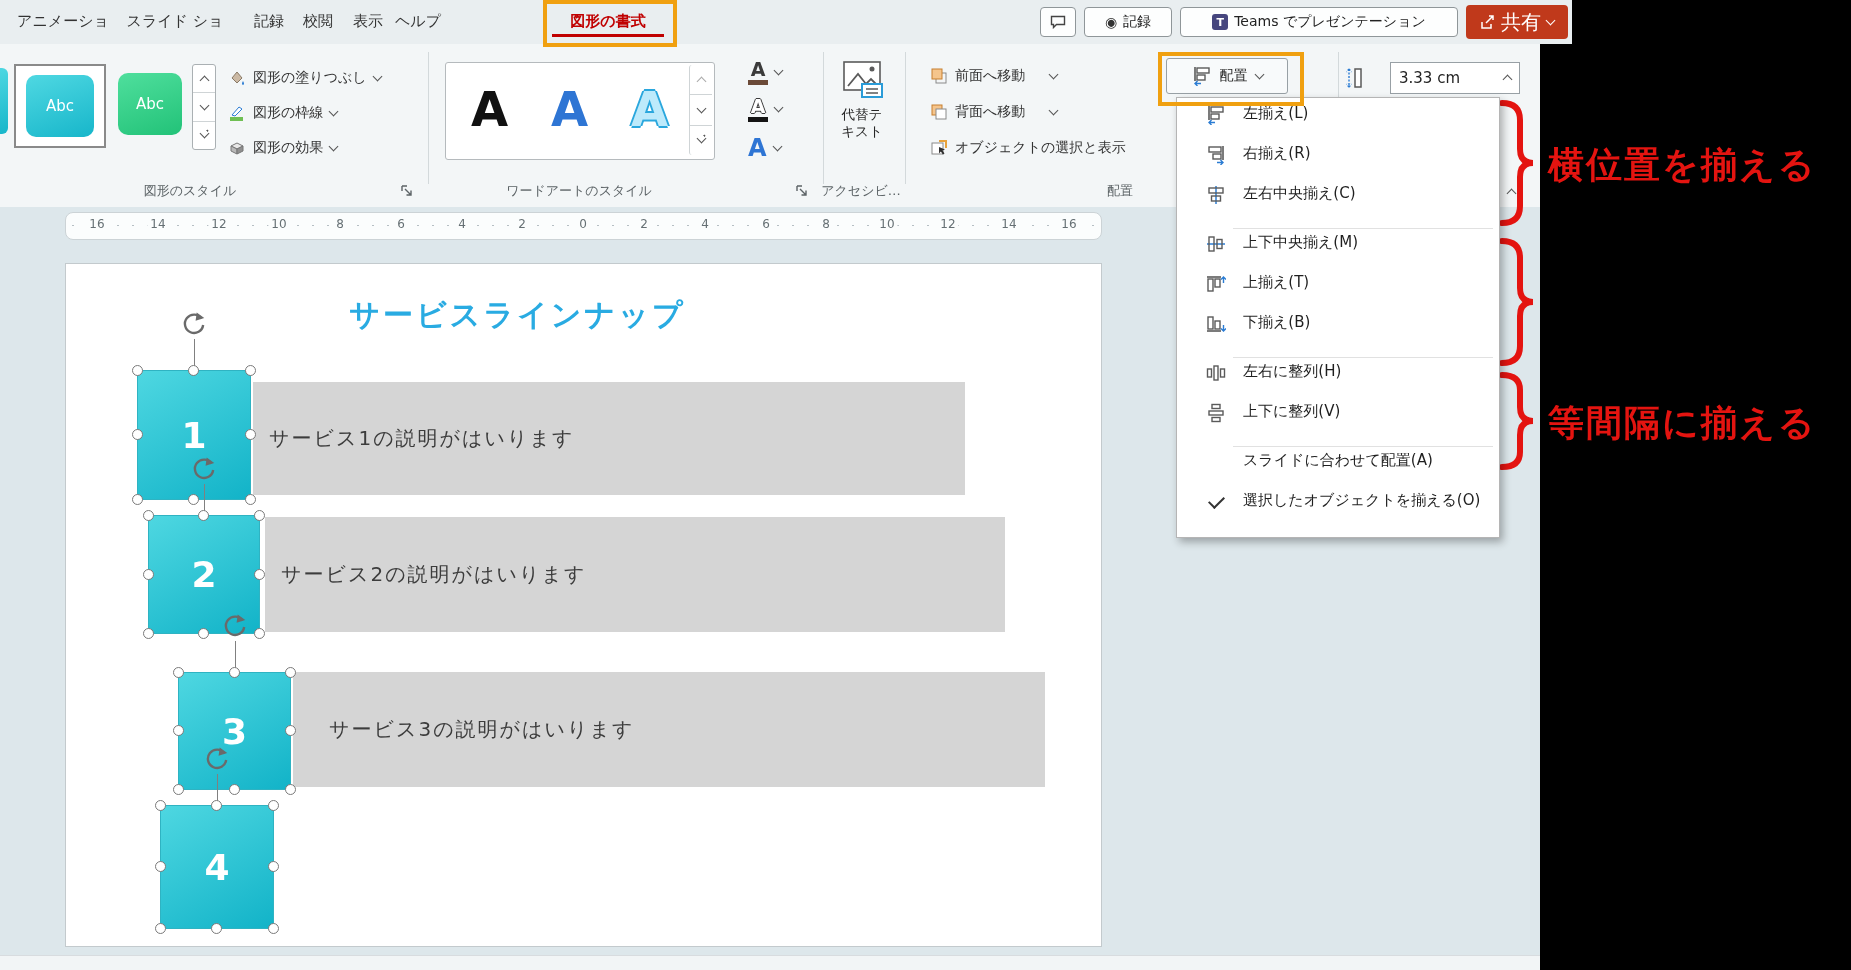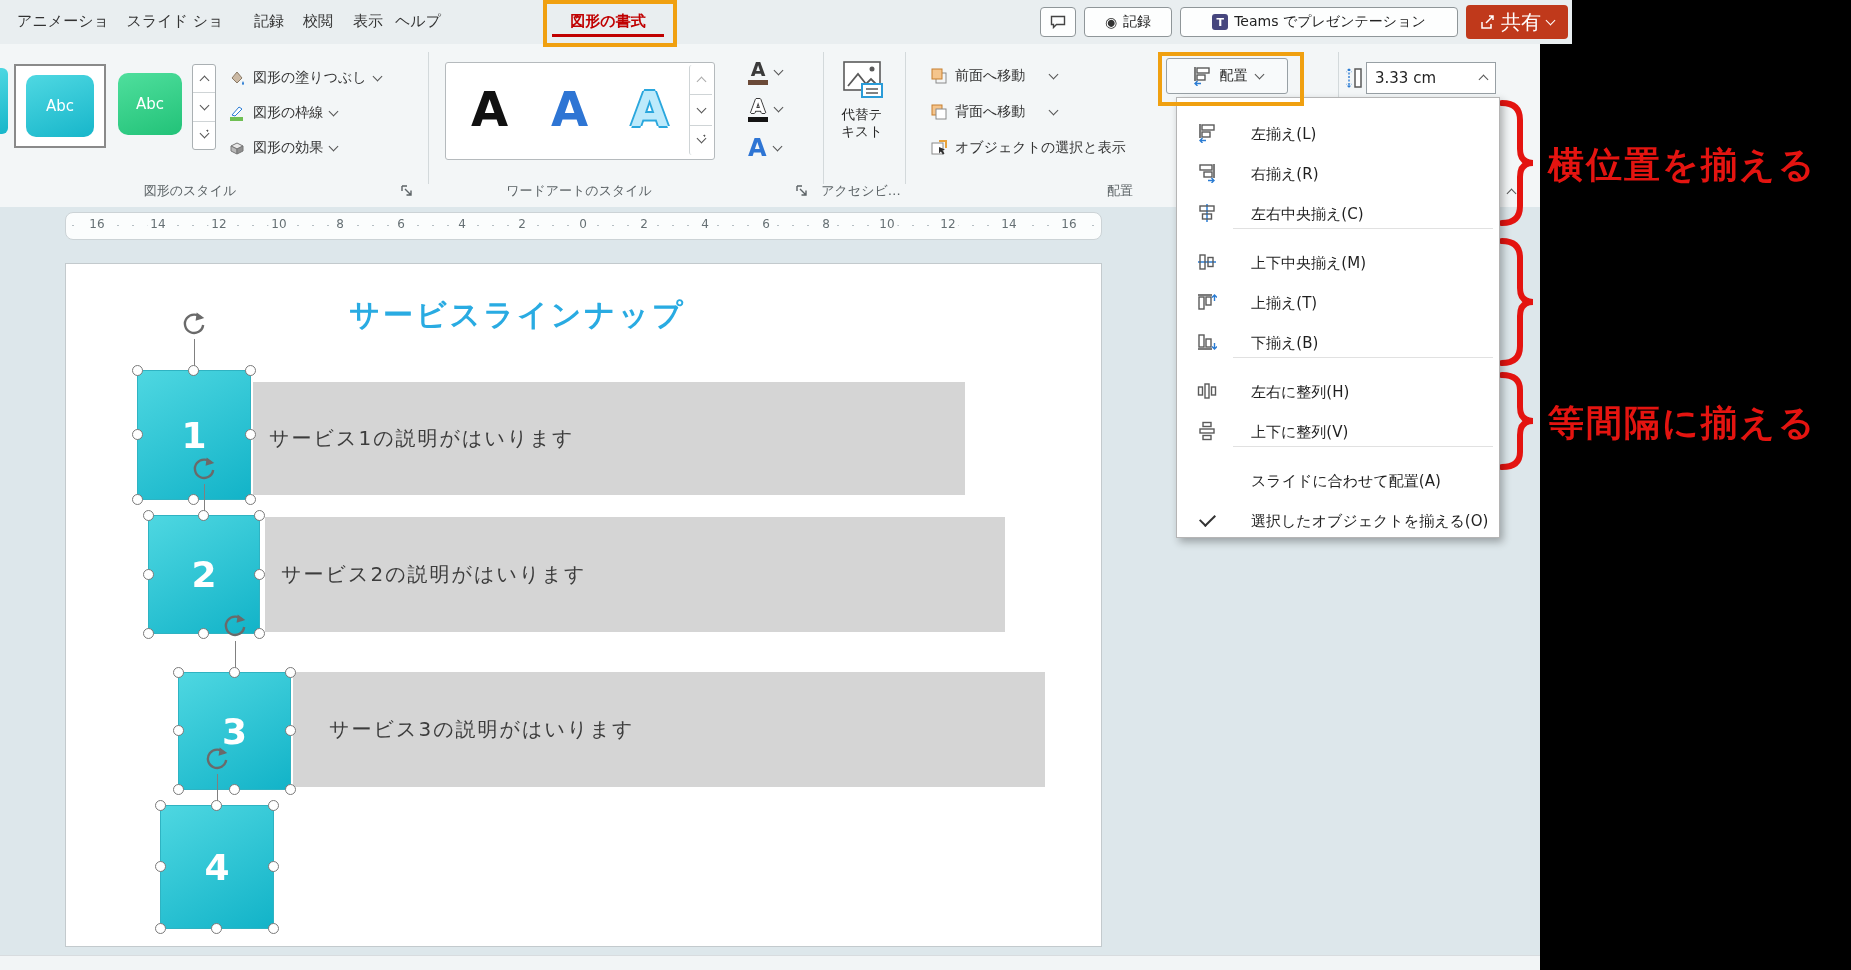--- a/index.html
+++ b/index.html
@@ -24,21 +24,21 @@
   .chev{display:inline-block;width:6px;height:6px;border-right:1.4px solid #555;border-bottom:1.4px solid #555;
         transform:rotate(45deg);margin-top:-3px;}
   .chev.up{transform:rotate(-135deg);margin-top:3px;}
   .tile{border-radius:10px;color:#fff;font-size:15px;text-align:center;
         background:linear-gradient(160deg,#4fd8e2 0%,#17b6ca 100%);}
   .gtile{background:linear-gradient(160deg,#4fdf9d 0%,#22c278 100%);}
   .scrollcol{display:flex;flex-direction:column;border:1px solid #aab0b3;border-radius:3px;overflow:hidden;background:#fff;}
   .scrollcol span{flex:1;display:flex;align-items:center;justify-content:center;border-bottom:1px solid #cfd4d6;}
   .scrollcol span:last-child{border-bottom:none;}
   .spinbox{border:1px solid #98a0a5;background:#fff;display:flex;align-items:center;
-           font-size:15px;color:#222;padding:0 8px;box-sizing:border-box;justify-content:space-between;}
+           font-size:15px;color:#222;padding:0 8px;box-sizing:border-box;justify-content:space-between;margin-left:24px;}
   .biga{font-weight:bold;font-size:48px;line-height:1;}
   .fmt-a{font-weight:bold;font-size:19px;line-height:1;color:#3b3b3b;display:inline-block;}
   .bar-under{display:block;height:5px;width:20px;margin-top:1px;}
   
   #canvasarea{left:0;top:207px;width:1540px;height:748px;background:#dde7eb;}
   #ruler{left:65px;top:5px;width:1035px;height:26px;background:#fbfdfd;border:1px solid #ccd3d6;border-radius:8px;}
   #ruler .line{position:absolute;left:6px;right:6px;top:12px;height:1px;
        background:repeating-linear-gradient(to right,#b6bfc4 0 2px,transparent 2px 15px);}
   .rmark{top:4px;font-size:12px;color:#667074;background:#fbfdfd;padding:0 3px;transform:translateX(-50%);}
   #slide{left:65px;top:56px;width:1035px;height:682px;background:#fff;border:1px solid #c3cacd;}
@@ -51,21 +51,21 @@
   .h.tl{left:-6px;top:-6px}.h.tm{left:50%;margin-left:-6px;top:-6px}.h.tr{right:-6px;top:-6px}
   .h.ml{left:-6px;top:50%;margin-top:-6px}.h.mr{right:-6px;top:50%;margin-top:-6px}
   .h.bl{left:-6px;bottom:-6px}.h.bm{left:50%;margin-left:-6px;bottom:-6px}.h.br{right:-6px;bottom:-6px}
   .rot{position:absolute;left:50%;top:-58px;width:0;}
   .rot .stem{position:absolute;left:0;top:26px;width:1px;height:32px;background:#808080;}
   .rot svg{position:absolute;left:-14px;top:-2px;}
   #statusbar{left:0;top:955px;width:1540px;height:15px;background:#f2f5f6;border-top:1px solid #d8dcdf;}
   
   #alignmenu{left:1176px;top:97px;width:322px;background:#fff;border:1px solid #b5b5b5;
              box-shadow:3px 4px 8px rgba(0,0,0,.3);padding:6px 0;z-index:20;}
-  .mitem{height:40px;display:flex;align-items:flex-end;gap:32px;padding-left:18px;font-size:15px;color:#1f1f1f;cursor:default;}
+  .mitem{height:40px;display:flex;align-items:flex-start;gap:15px;padding-left:27px;font-size:15px;color:#1f1f1f;cursor:default;}
   .mitem .isl{width:24px;height:22px;display:flex;align-items:center;justify-content:center;}
   .msep{height:1px;background:#e1e1e1;margin:4px 6px 4px 56px;}
   .check{display:inline-block;width:13px;height:7px;border-left:2px solid #333;border-bottom:2px solid #333;transform:rotate(-45deg);margin-top:-4px;}
   
   .anno{color:#e41410;font-size:36px;font-weight:bold;white-space:nowrap;letter-spacing:2px;}
   .smallicon{display:inline-flex;align-items:center;justify-content:center;}
 </style>
 </head>
 <body>
 

